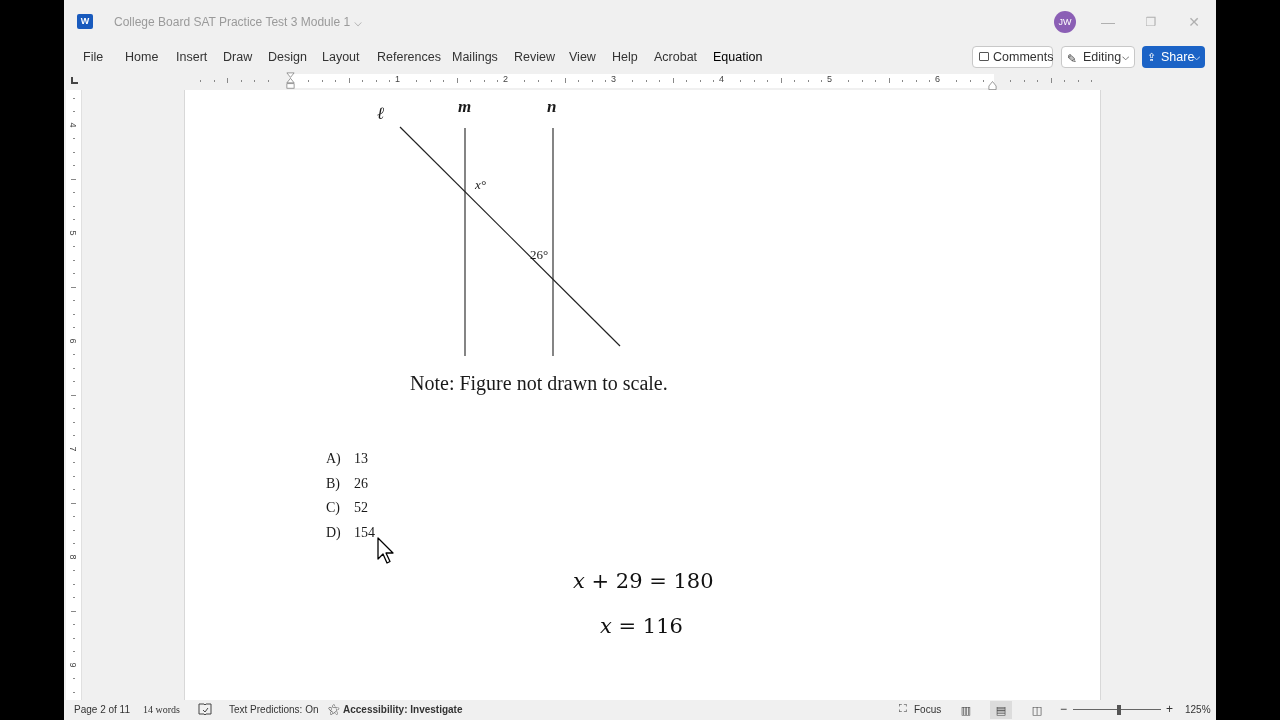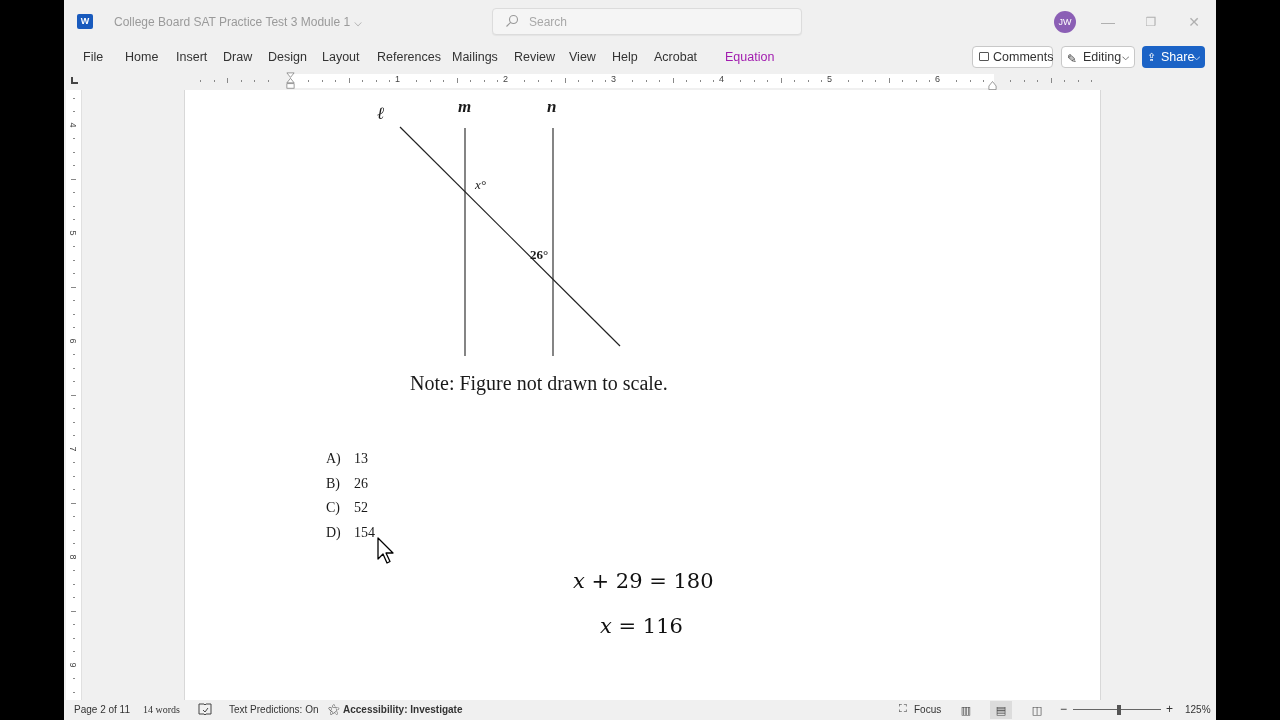--- a/index.html
+++ b/index.html
@@ -13,21 +13,21 @@
   .doc-title .chev { margin-left: 4px; font-size: 10px; }
   .searchbox { position: absolute; left: 428px; top: 8px; width: 310px; height: 27px; background: #f5f5f5; border: 1px solid #dcdcdc; border-radius: 4px; box-shadow: 0 1px 1px rgba(0,0,0,0.05); }
   .searchbox .ico { position: absolute; left: 12px; top: 5px; }
   .searchbox .ph { position: absolute; left: 36px; top: 6px; font-size: 12px; color: #a8a8a8; }
   .avatar { position: absolute; left: 990px; top: 11px; width: 22px; height: 22px; border-radius: 50%; background: #8b5fb5; color: #fff; font-size: 9px; text-align: center; line-height: 22px; }
   .winctl { position: absolute; top: 12px; width: 20px; height: 20px; color: #b0b0b0; font-size: 14px; text-align: center; line-height: 20px; }
 
   
   .menubar { position: absolute; left: 0; top: 44px; width: 1152px; height: 28px; }
   .menu-item { position: absolute; top: 6px; font-size: 12.5px; color: #333; }
-  .menu-item.active { color: #a21caf; margin-left: 12px; }
+  .menu-item.active { color: #000000; }
   .btn-comments { position: absolute; left: 908px; top: 46px; width: 81px; height: 22px; border: 1px solid #c8c8c8; border-radius: 4px; background: #fff; font-size: 12.5px; color: #333; line-height: 20px; padding-left: 20px; }
   .btn-comments .ico { position: absolute; left: 6px; top: 5px; width: 10px; height: 9px; border: 1px solid #555; border-radius: 1px; }
   .btn-editing { position: absolute; left: 997px; top: 46px; width: 74px; height: 22px; border: 1px solid #c8c8c8; border-radius: 4px; background: #fff; font-size: 12.5px; color: #333; line-height: 20px; padding-left: 21px; }
   .btn-editing .ico { position: absolute; left: 5px; top: 2px; font-size: 12px; }
   .btn-editing .chev { position: absolute; right: 5px; top: 0; font-size: 9px; }
   .btn-share { position: absolute; left: 1078px; top: 46px; width: 63px; height: 22px; border-radius: 4px; background: #1b63c6; font-size: 12.5px; color: #fff; line-height: 22px; padding-left: 19px; }
   .btn-share .ico { position: absolute; left: 5px; top: 0; font-size: 11px; }
   .btn-share .chev { position: absolute; right: 5px; top: 0; font-size: 9px; }
 
   
@@ -70,27 +70,20 @@
 </style>
 </head>
 <body>
 
 <div class="window">
 
   <div class="titlebar">
     <div class="word-logo">W</div>
     <div class="doc-title">
       <span>College Board SAT Practice Test 3 Module 1</span><span class="chev">⌵</span>
-    </div>
-    <div class="searchbox">
-      <svg class="ico" width="14" height="14" viewBox="0 0 14 14">
-          <circle cx="8.5" cy="5.5" r="4" fill="none" stroke="#999" stroke-width="1.1"></circle>
-          <line x1="5.6" y1="8.4" x2="1.5" y2="12.5" stroke="#999" stroke-width="1.1"></line>
-        </svg>
-      <span class="ph">Search</span>
     </div>
     <div class="avatar">JW</div>
     <div class="winctl" style="left:1034px;">—</div>
     <div class="winctl" style="left:1077px; font-size:12px;">❐</div>
     <div class="winctl" style="left:1120px;">✕</div>
   </div>
 
   <div class="menubar">
     <span class="menu-item" style="left:19px;">File</span>
     <span class="menu-item" style="left:61px;">Home</span>
@@ -253,21 +246,21 @@
 
       <svg class="figure" width="500" height="280" viewBox="0 0 500 280">
         <line x1="280" y1="38" x2="280" y2="266" stroke="#666" stroke-width="1.6"></line>
         <line x1="368" y1="38" x2="368" y2="266" stroke="#666" stroke-width="1.6"></line>
         <line x1="215" y1="37" x2="435" y2="256" stroke="#222" stroke-width="1.2"></line>
       </svg>
       <span class="serif" style="position:absolute; left:192px; top:14px; font-size:17px; font-style:italic;">ℓ</span>
       <span class="serif" style="position:absolute; left:273px; top:7px; font-size:17px; font-style:italic; font-weight:bold;">m</span>
       <span class="serif" style="position:absolute; left:362px; top:7px; font-size:17px; font-style:italic; font-weight:bold;">n</span>
       <span class="serif" style="position:absolute; left:290px; top:87px; font-size:13px; font-style:italic;">x°</span>
-      <span class="serif" style="position:absolute; left:345px; top:157px; font-size:13px;font-weight:bold;">26°</span>
+      <span class="serif" style="position:absolute; left:345px; top:157px; font-size:13px;">26°</span>
 
       <div class="note serif">Note: Figure not drawn to scale.</div>
 
 
       <div class="choice serif" style="top:361px;">
         <span class="letter">A)</span><span>13</span>
       </div>
       <div class="choice serif" style="top:386px;">
         <span class="letter">B)</span><span>26</span>
       </div>

